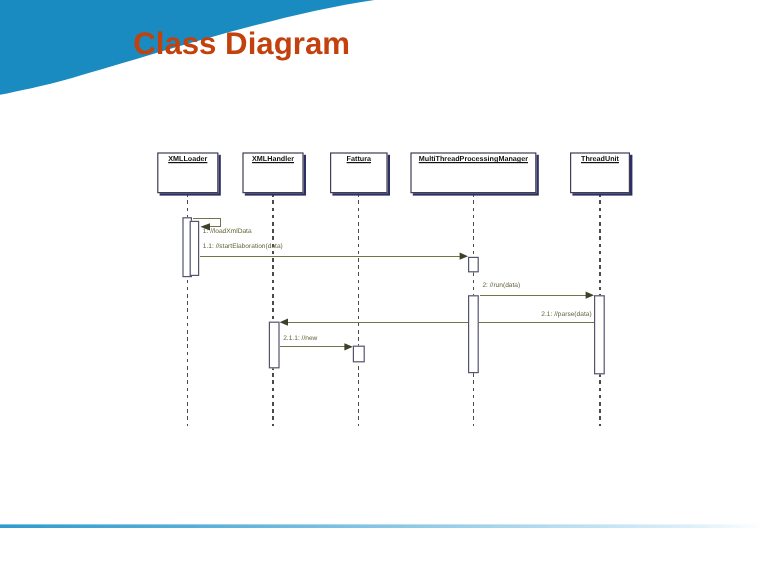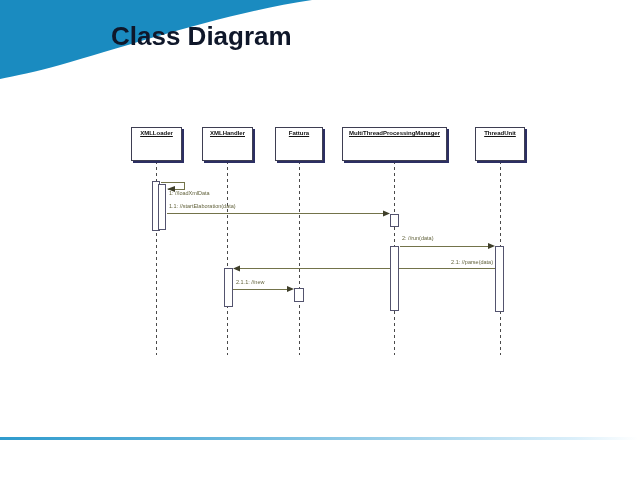--- a/index.html
+++ b/index.html
@@ -2,21 +2,21 @@
 <html><head>
 <meta charset="utf-8">
 <style>
   html,body{margin:0;padding:0;width:638px;height:478px;background:#ffffff;overflow:hidden;
             font-family:"Liberation Sans", sans-serif;}
   .slide{position:relative;width:638px;height:478px;background:#ffffff;}
 
   
   .swoosh-svg{position:absolute;left:0;top:0;width:638px;height:90px;display:block;}
   .slide-title{position:absolute;left:111px;top:21px;font-size:26px;font-weight:bold;
-               color:#0f172a;letter-spacing:0px;white-space:nowrap;}
+               color:#c2410c;letter-spacing:0px;white-space:nowrap;}
 
   
   .footer-rule{position:absolute;left:0;top:437px;width:638px;height:3px;
                background:linear-gradient(90deg,#2f9bcd 0%,#56aed8 25%,#9bcfe9 60%,#dbeffa 90%,#ffffff 100%);}
 
   
   .diagram{position:absolute;left:0;top:0;width:638px;height:478px;}
   .overlay-svg{position:absolute;left:0;top:0;width:638px;height:478px;display:block;}
 
   .class-box{position:absolute;top:127px;height:34px;background:#ffffff;

